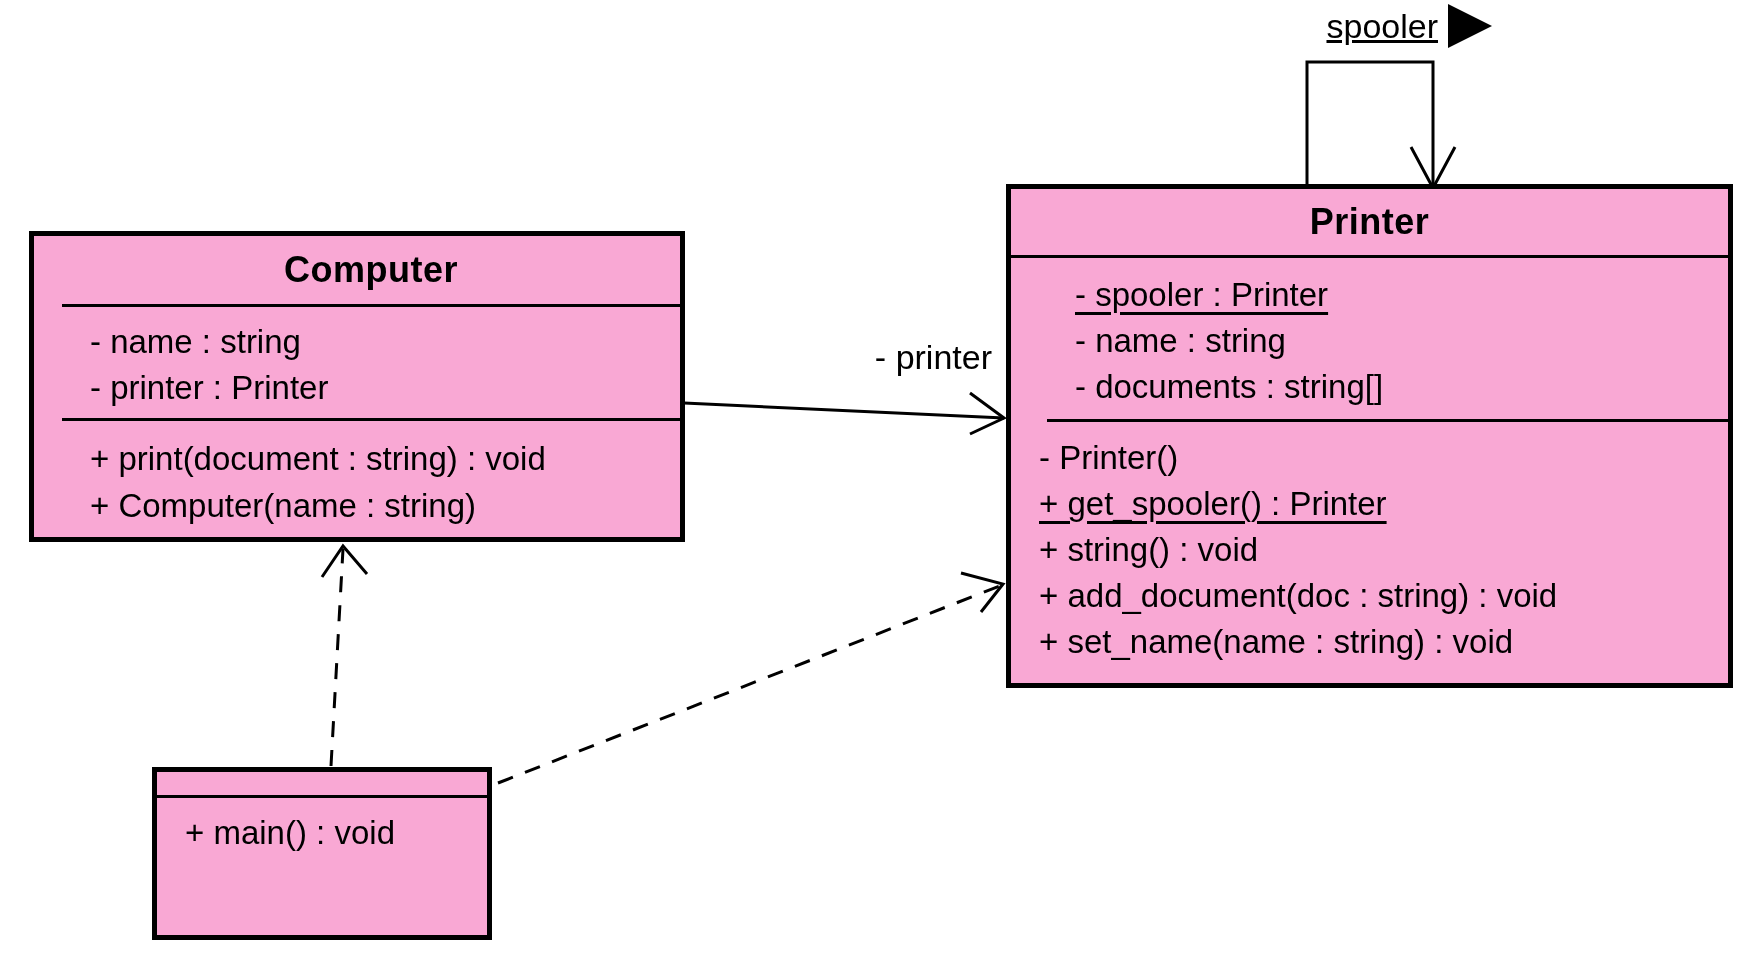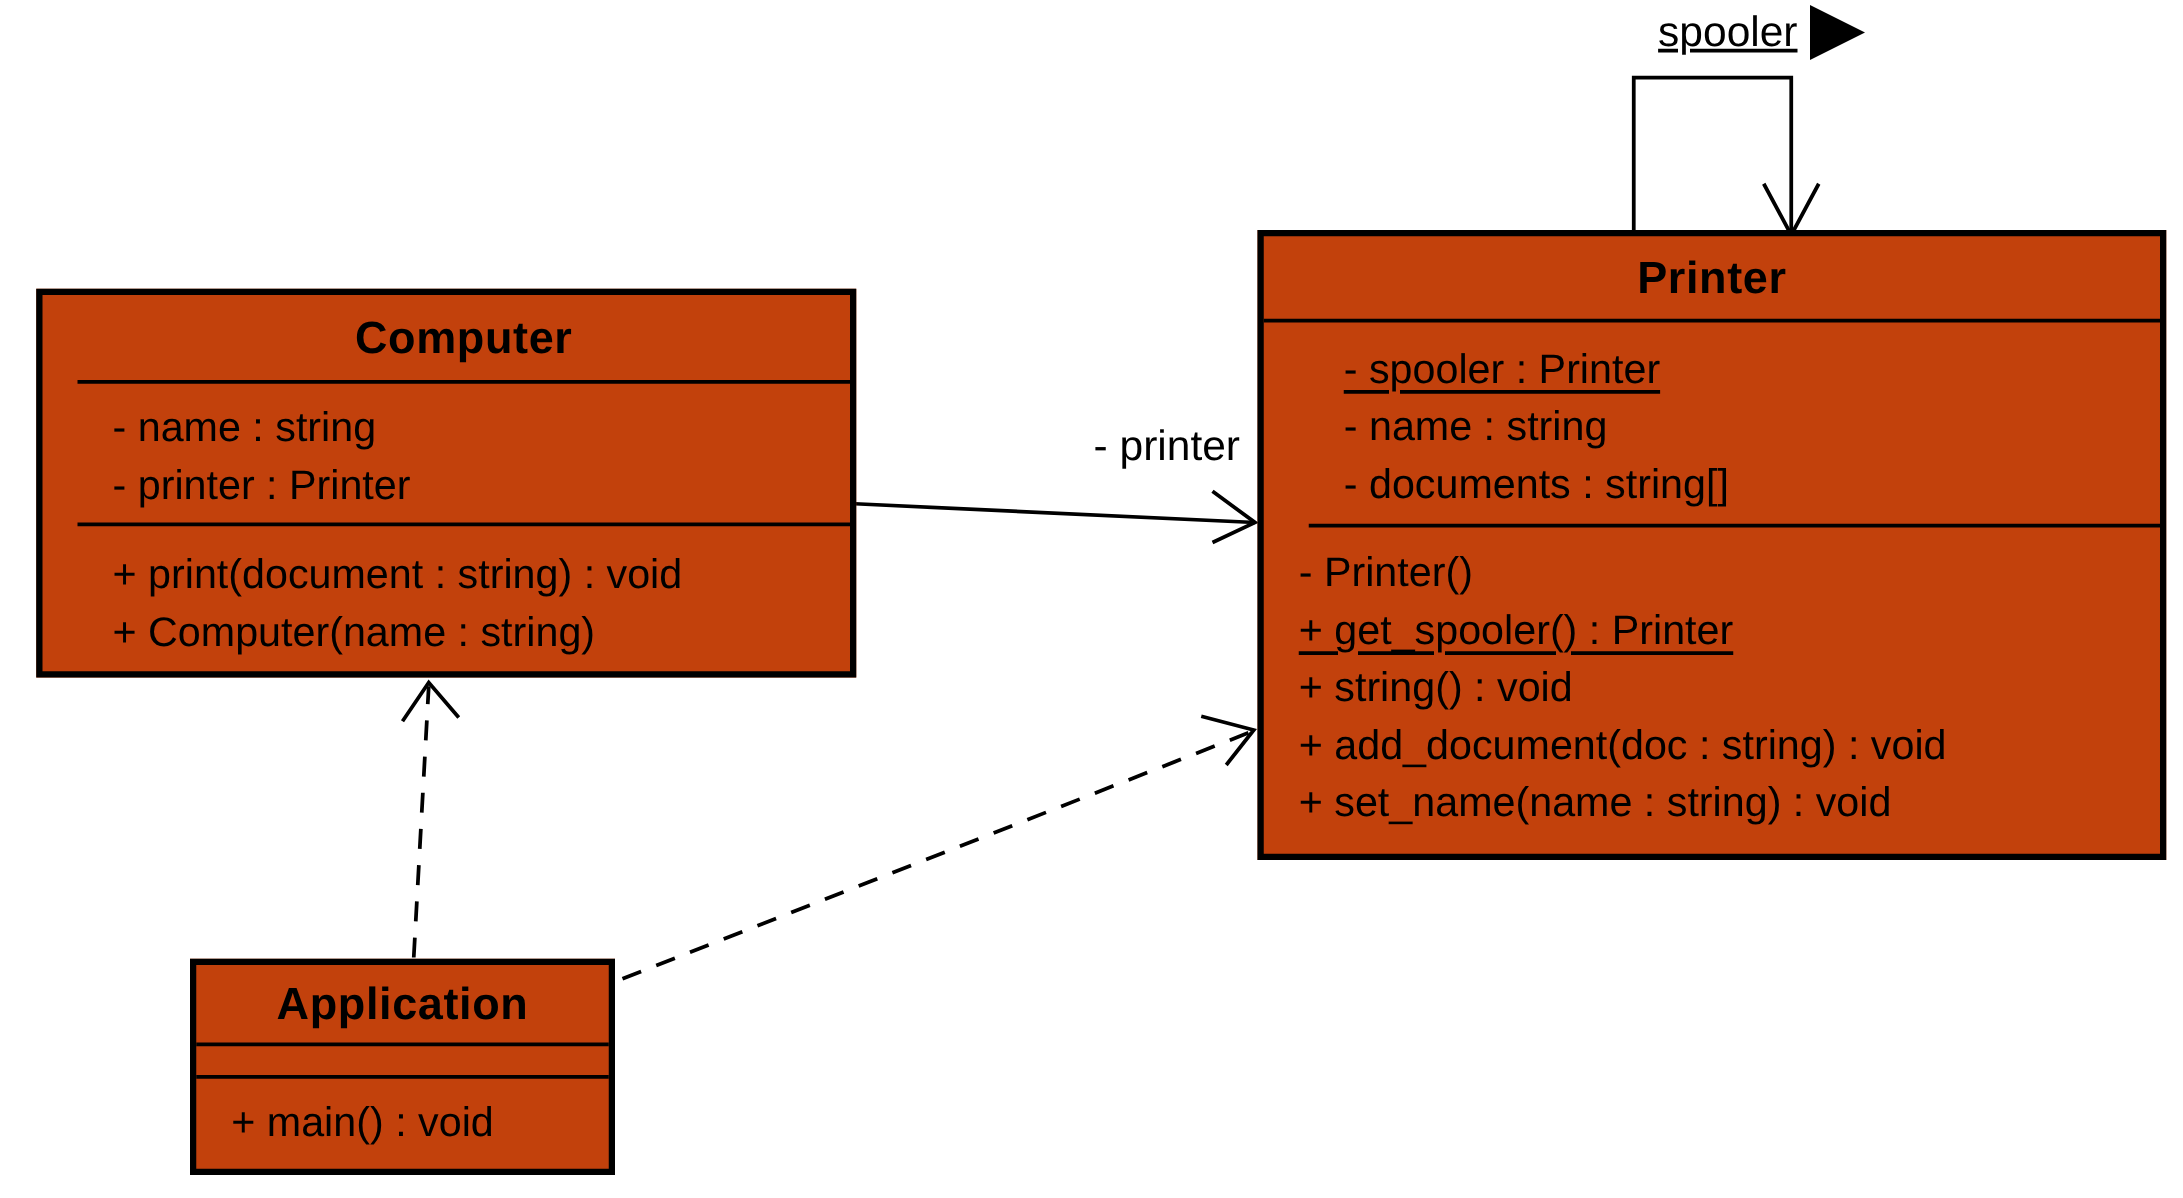--- a/index.html
+++ b/index.html
@@ -14,21 +14,21 @@
   }
   svg.connectors {
     position: absolute;
     left: 0; top: 0;
     width: 1746px; height: 958px;
     z-index: 0;
   }
   .uml-class {
     position: absolute;
     box-sizing: border-box;
-    background: #c2410c;
+    background: #f9a8d4;
     border: 5px solid #000;
     z-index: 1;
     display: flex;
     flex-direction: column;
   }
   .uml-title {
     box-sizing: border-box;
     border-bottom: 3px solid #000;
     display: flex;
     align-items: center;
@@ -137,21 +137,20 @@
     <div class="uml-section uml-methods">
       <div class="member">- Printer()</div>
       <div class="member static-member">+ get_spooler() : Printer</div>
       <div class="member">+ string() : void</div>
       <div class="member">+ add_document(doc : string) : void</div>
       <div class="member">+ set_name(name : string) : void</div>
     </div>
   </div>
 
   <div class="uml-class application">
-    <div class="uml-title">Application</div>
     <div class="uml-section uml-attrs"></div>
     <div class="uml-section uml-methods">
       <div class="member">+ main() : void</div>
     </div>
   </div>
 
   <div class="edge-label assoc-label">- printer</div>
 
   <div class="edge-label spooler-label">
     <span>spooler</span>

